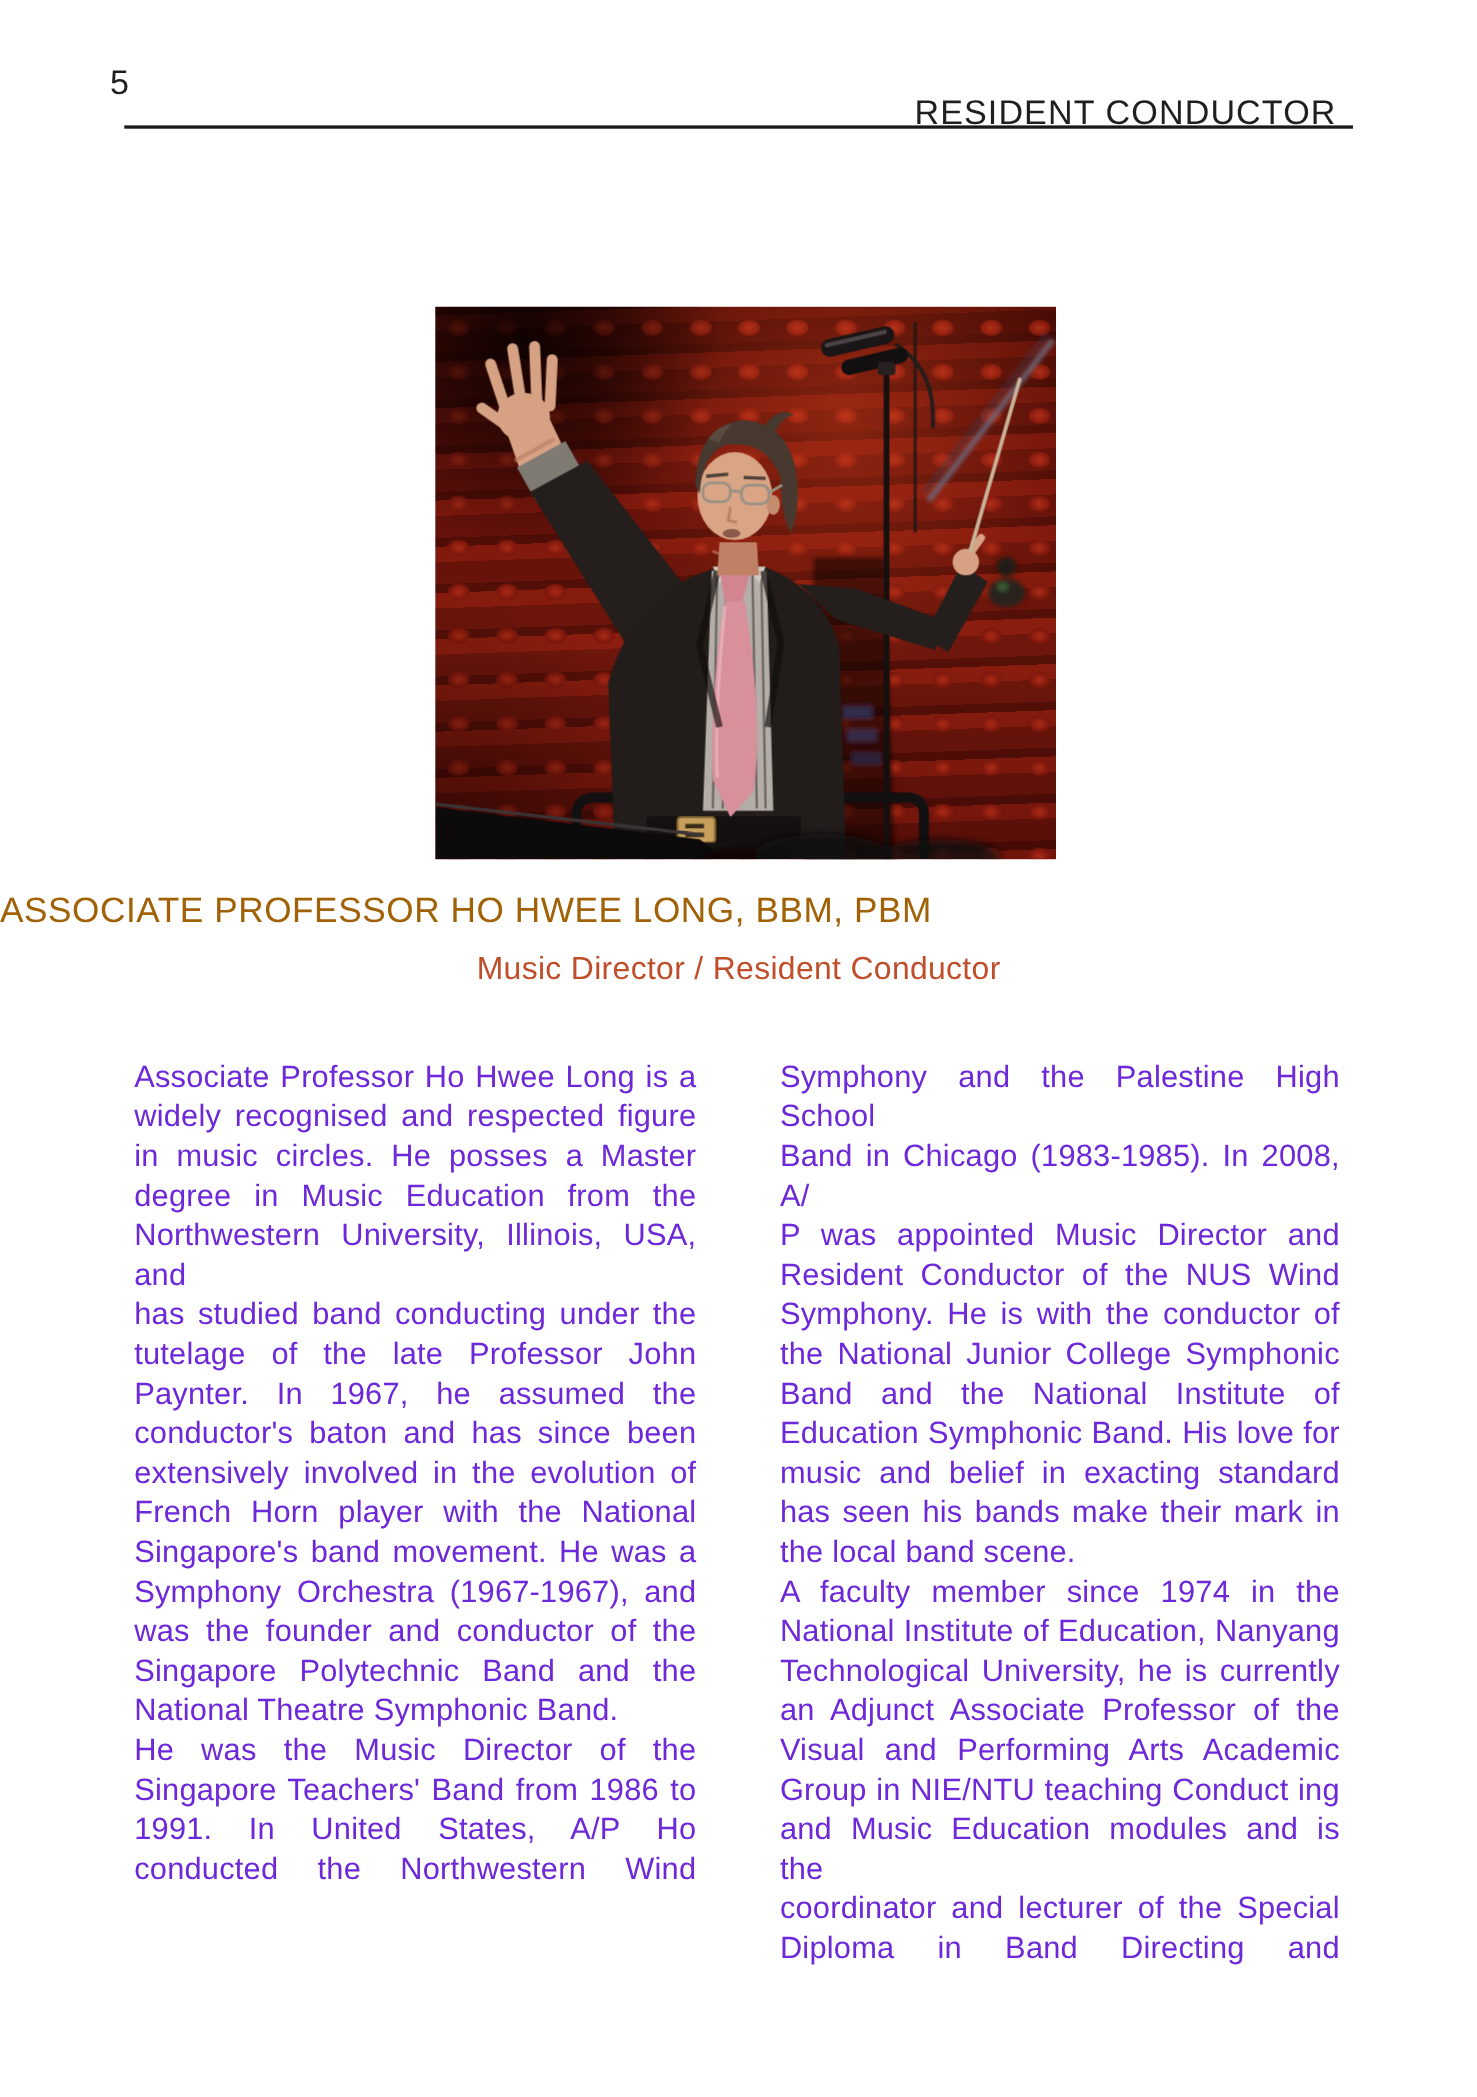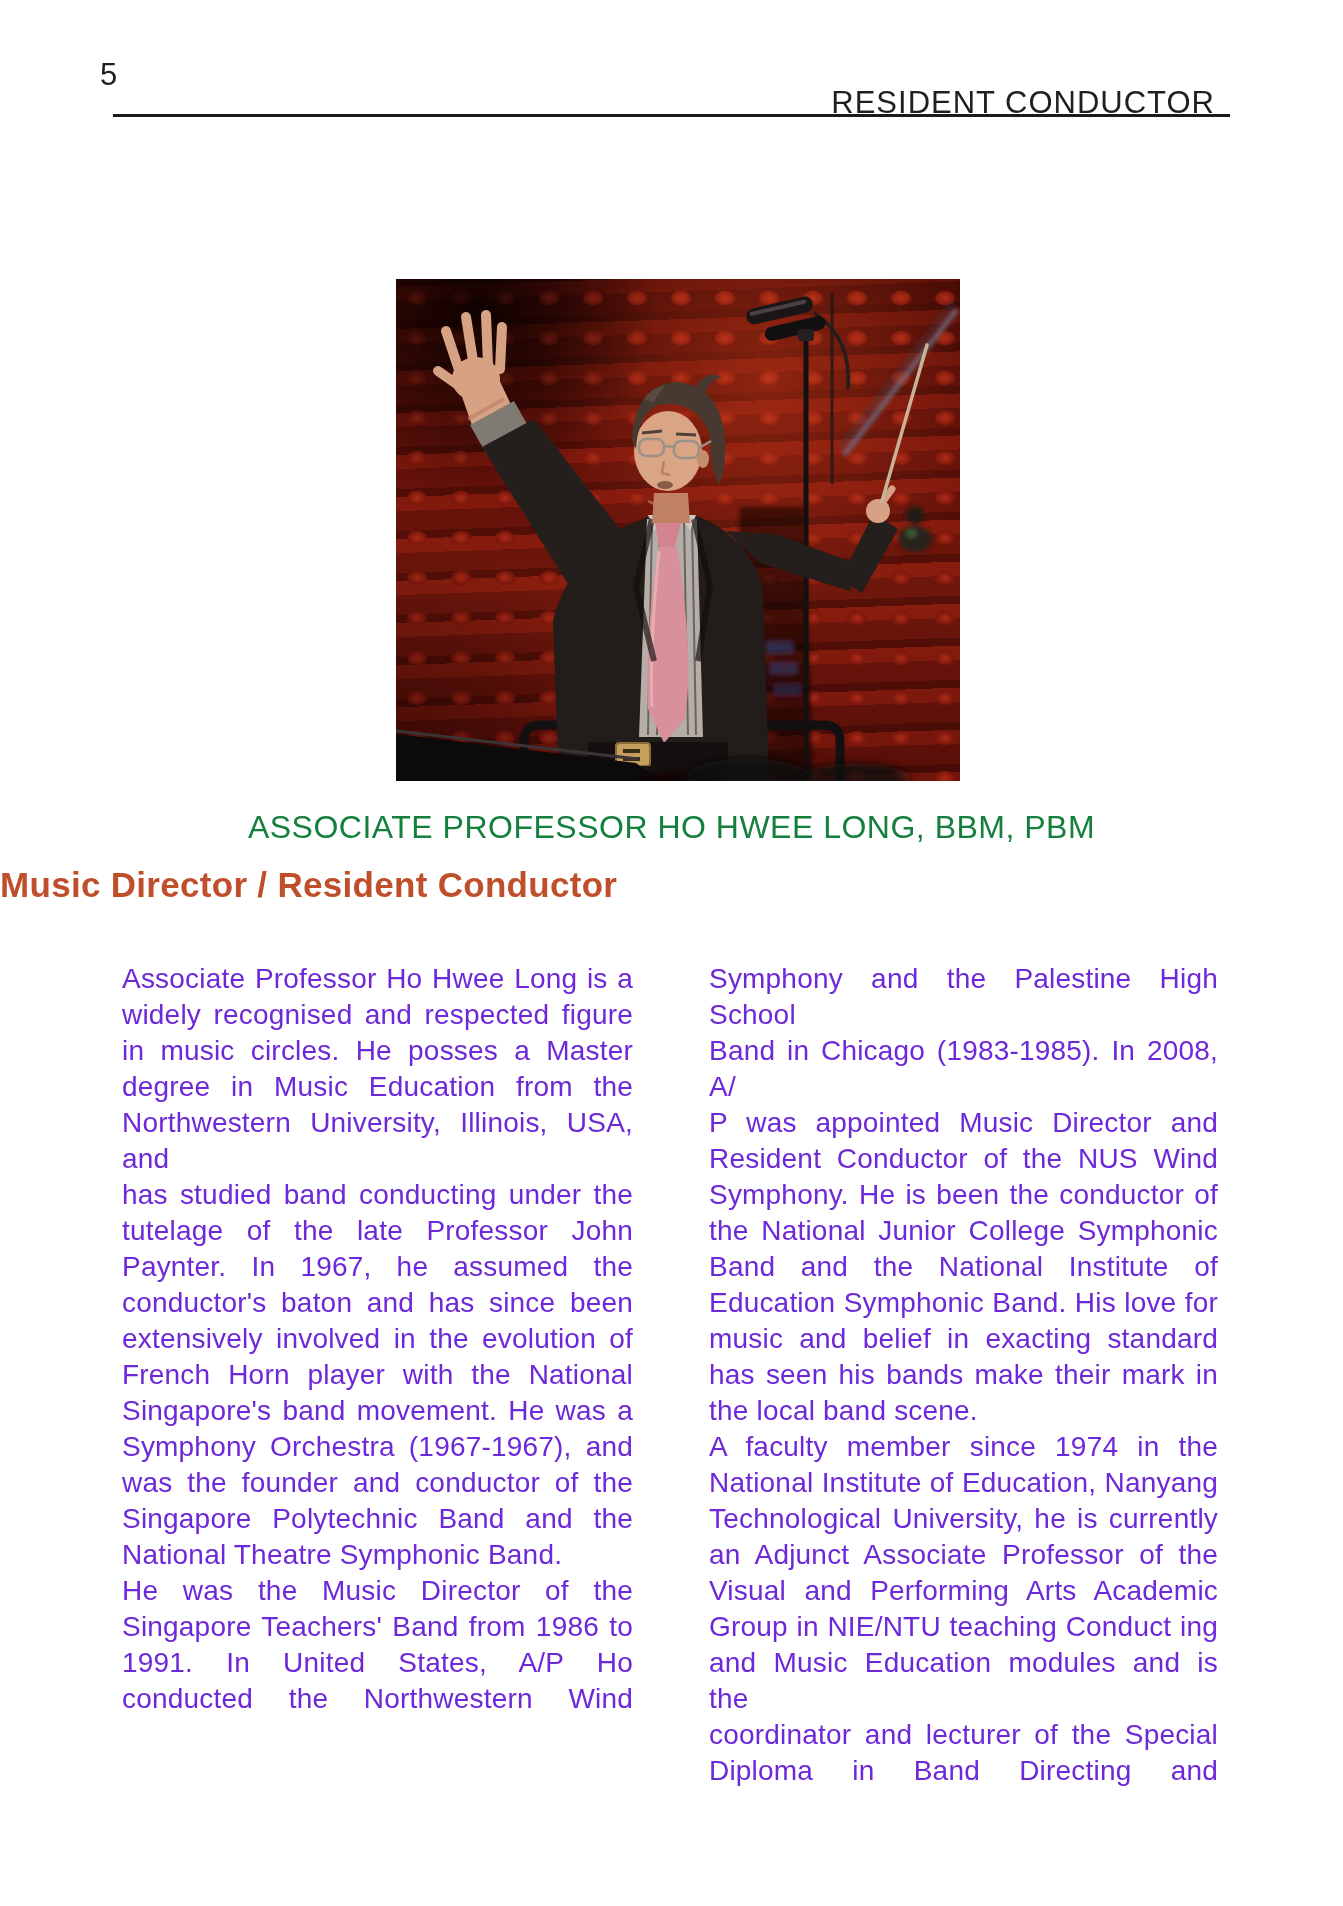--- a/index.html
+++ b/index.html
@@ -33,25 +33,25 @@
       radial-gradient(circle at 66% 20%, rgba(221,70,31,.42), rgba(0,0,0,0) 42%),
       radial-gradient(ellipse 15px 11px at 21px 19px, #ab2b16 0%, #7d170c 58%, rgba(0,0,0,0) 72%),
       repeating-linear-gradient(178deg, rgba(30,2,0,.5) 0 8px, rgba(125,26,10,.18) 8px 22px, rgba(30,2,0,.28) 22px 42px),
       linear-gradient(180deg,#4f0c06 0%,#7c160c 35%,#8e1f10 62%,#6d130b 100%);
     background-size:auto,auto,auto,44px 40px,auto,cover;
   }
   .photo svg{position:absolute;left:0;top:0;display:block;}
   
   .profile-name{
     position:absolute;left:0;right:0;top:810px;
-    text-align:center;font-size:32px;color:#15803d;letter-spacing:.5px;line-height:1.1;
+    font-size:32px;color:#a16207;letter-spacing:.5px;line-height:1.1;
   }
   .profile-role{
     position:absolute;left:0;right:0;top:866px;
-    font-size:35px;font-weight:bold;color:#bf4f2a;letter-spacing:.3px;line-height:1.1;
+    text-align:center;font-size:29px;font-weight:normal;color:#bf4f2a;letter-spacing:.3px;line-height:1.1;
   }
   
   .col{
     position:absolute;top:961px;
     font-size:28px;line-height:36px;color:#6d28d9;letter-spacing:.2px;
   }
   .col-left{left:122px;width:511px;}
   .col-right{left:709px;width:509px;}
   .para + .para{}
   .line{text-align:justify;text-align-last:justify;white-space:normal;}
@@ -213,21 +213,21 @@
         <div class="line">1991. In United States, A/P Ho</div>
         <div class="line">conducted the Northwestern Wind</div>
       </div>
     </div>
   <div class="col col-right">
       <div class="para">
         <div class="line">Symphony and the Palestine High School</div>
         <div class="line">Band in Chicago (1983-1985). In 2008, A/</div>
         <div class="line">P was appointed Music Director and</div>
         <div class="line">Resident Conductor of the NUS Wind</div>
-        <div class="line">Symphony. He is been the conductor of</div>
+        <div class="line">Symphony. He is with the conductor of</div>
         <div class="line">the National Junior College Symphonic</div>
         <div class="line">Band and the National Institute of</div>
         <div class="line">Education Symphonic Band. His love for</div>
         <div class="line">music and belief in exacting standard</div>
         <div class="line">has seen his bands make their mark in</div>
         <div class="line end">the local band scene.</div>
       </div>
       <div class="para">
         <div class="line">A faculty member since 1974 in the</div>
         <div class="line">National Institute of Education, Nanyang</div>

